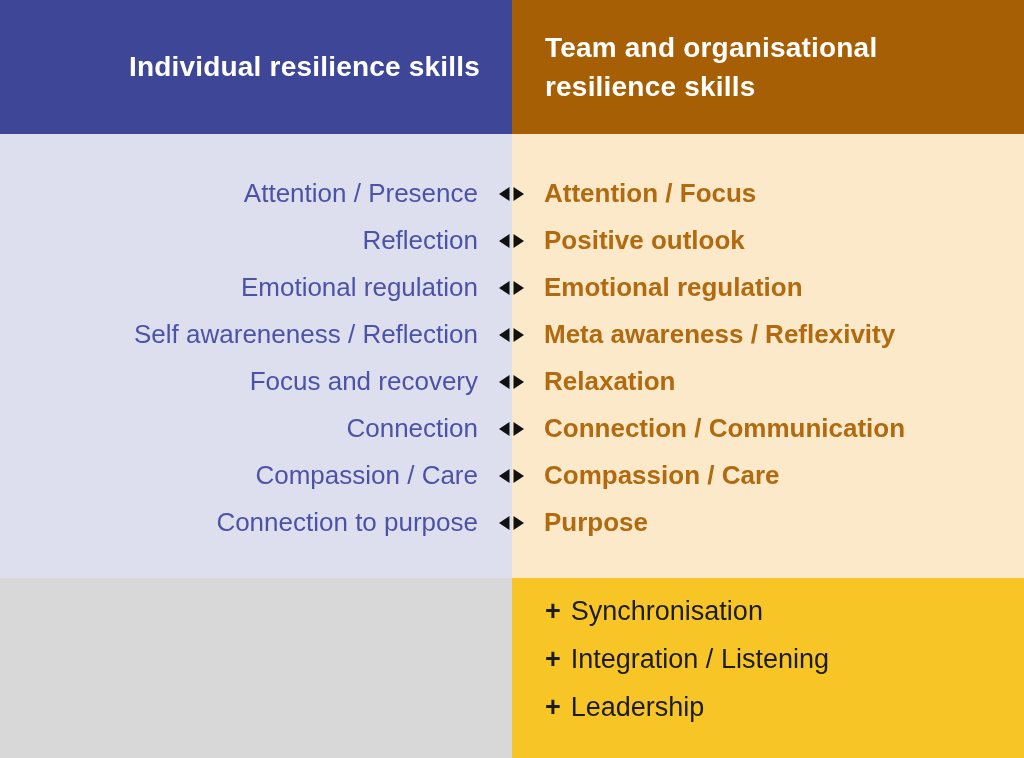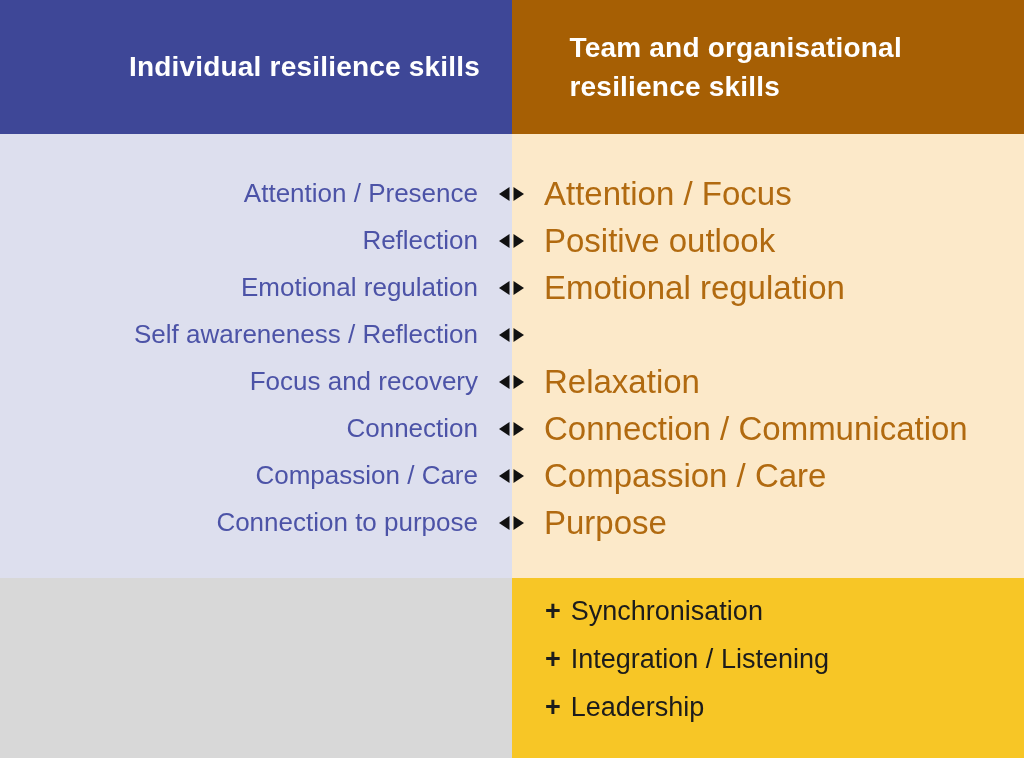--- a/index.html
+++ b/index.html
@@ -17,21 +17,21 @@
   .hdr-left {
     width: 512px; background: var(--blue-header);
     display: flex; align-items: center; justify-content: flex-end;
     padding-right: 32px;
   }
   .hdr-left .title {
     color: #ffffff; font-size: 28px; font-weight: 700; letter-spacing: 0.2px;
   }
   .hdr-right {
     width: 512px; background: var(--brown-header);
-    display: flex; align-items: center; justify-content: center;
+    display: flex; align-items: center; justify-content: flex-start;
     padding-left: 33px;
   }
   .hdr-right .title {
     color: #ffffff; font-size: 28px; font-weight: 700; letter-spacing: 0.2px;
     max-width: 430px; line-height: 1.4;
   }
 
   
   .middle {
     position: relative; height: 444px; flex: 0 0 444px;
@@ -50,21 +50,21 @@
   }
   .left-label {
     flex: 0 0 478px; text-align: right;
     color: var(--blue-text); font-size: 26px; font-weight: 400;
   }
   .arrow {
     flex: 0 0 66px; display: flex; align-items: center; justify-content: center;
   }
   .right-label {
     flex: 1 1 auto; text-align: left;
-    color: var(--brown-text); font-size: 33px; font-weight: 400;
+    color: var(--brown-text); font-size: 26px; font-weight: 700;
   }
 
   
   .bottom-row { display: flex; height: 180px; flex: 0 0 180px; }
   .bottom-left {
     width: 512px; background: var(--gray-bg);
   }
   .bottom-right {
     width: 512px; background: var(--gold-bg);
     display: flex; flex-direction: column; justify-content: center;
@@ -134,20 +134,21 @@
       </div>
 
       <div class="pair-row">
         <span class="left-label">Self awareneness / Reflection</span>
         <span class="arrow">
             <svg width="25" height="14" viewBox="0 0 25 14">
               <polygon points="0,7 10.5,0 10.5,14" fill="#111111"></polygon>
               <polygon points="14.5,0 25,7 14.5,14" fill="#111111"></polygon>
             </svg>
           </span>
+        <span class="right-label">Meta awareness / Reflexivity</span>
       </div>
 
       <div class="pair-row">
         <span class="left-label">Focus and recovery</span>
         <span class="arrow">
             <svg width="25" height="14" viewBox="0 0 25 14">
               <polygon points="0,7 10.5,0 10.5,14" fill="#111111"></polygon>
               <polygon points="14.5,0 25,7 14.5,14" fill="#111111"></polygon>
             </svg>
           </span>

